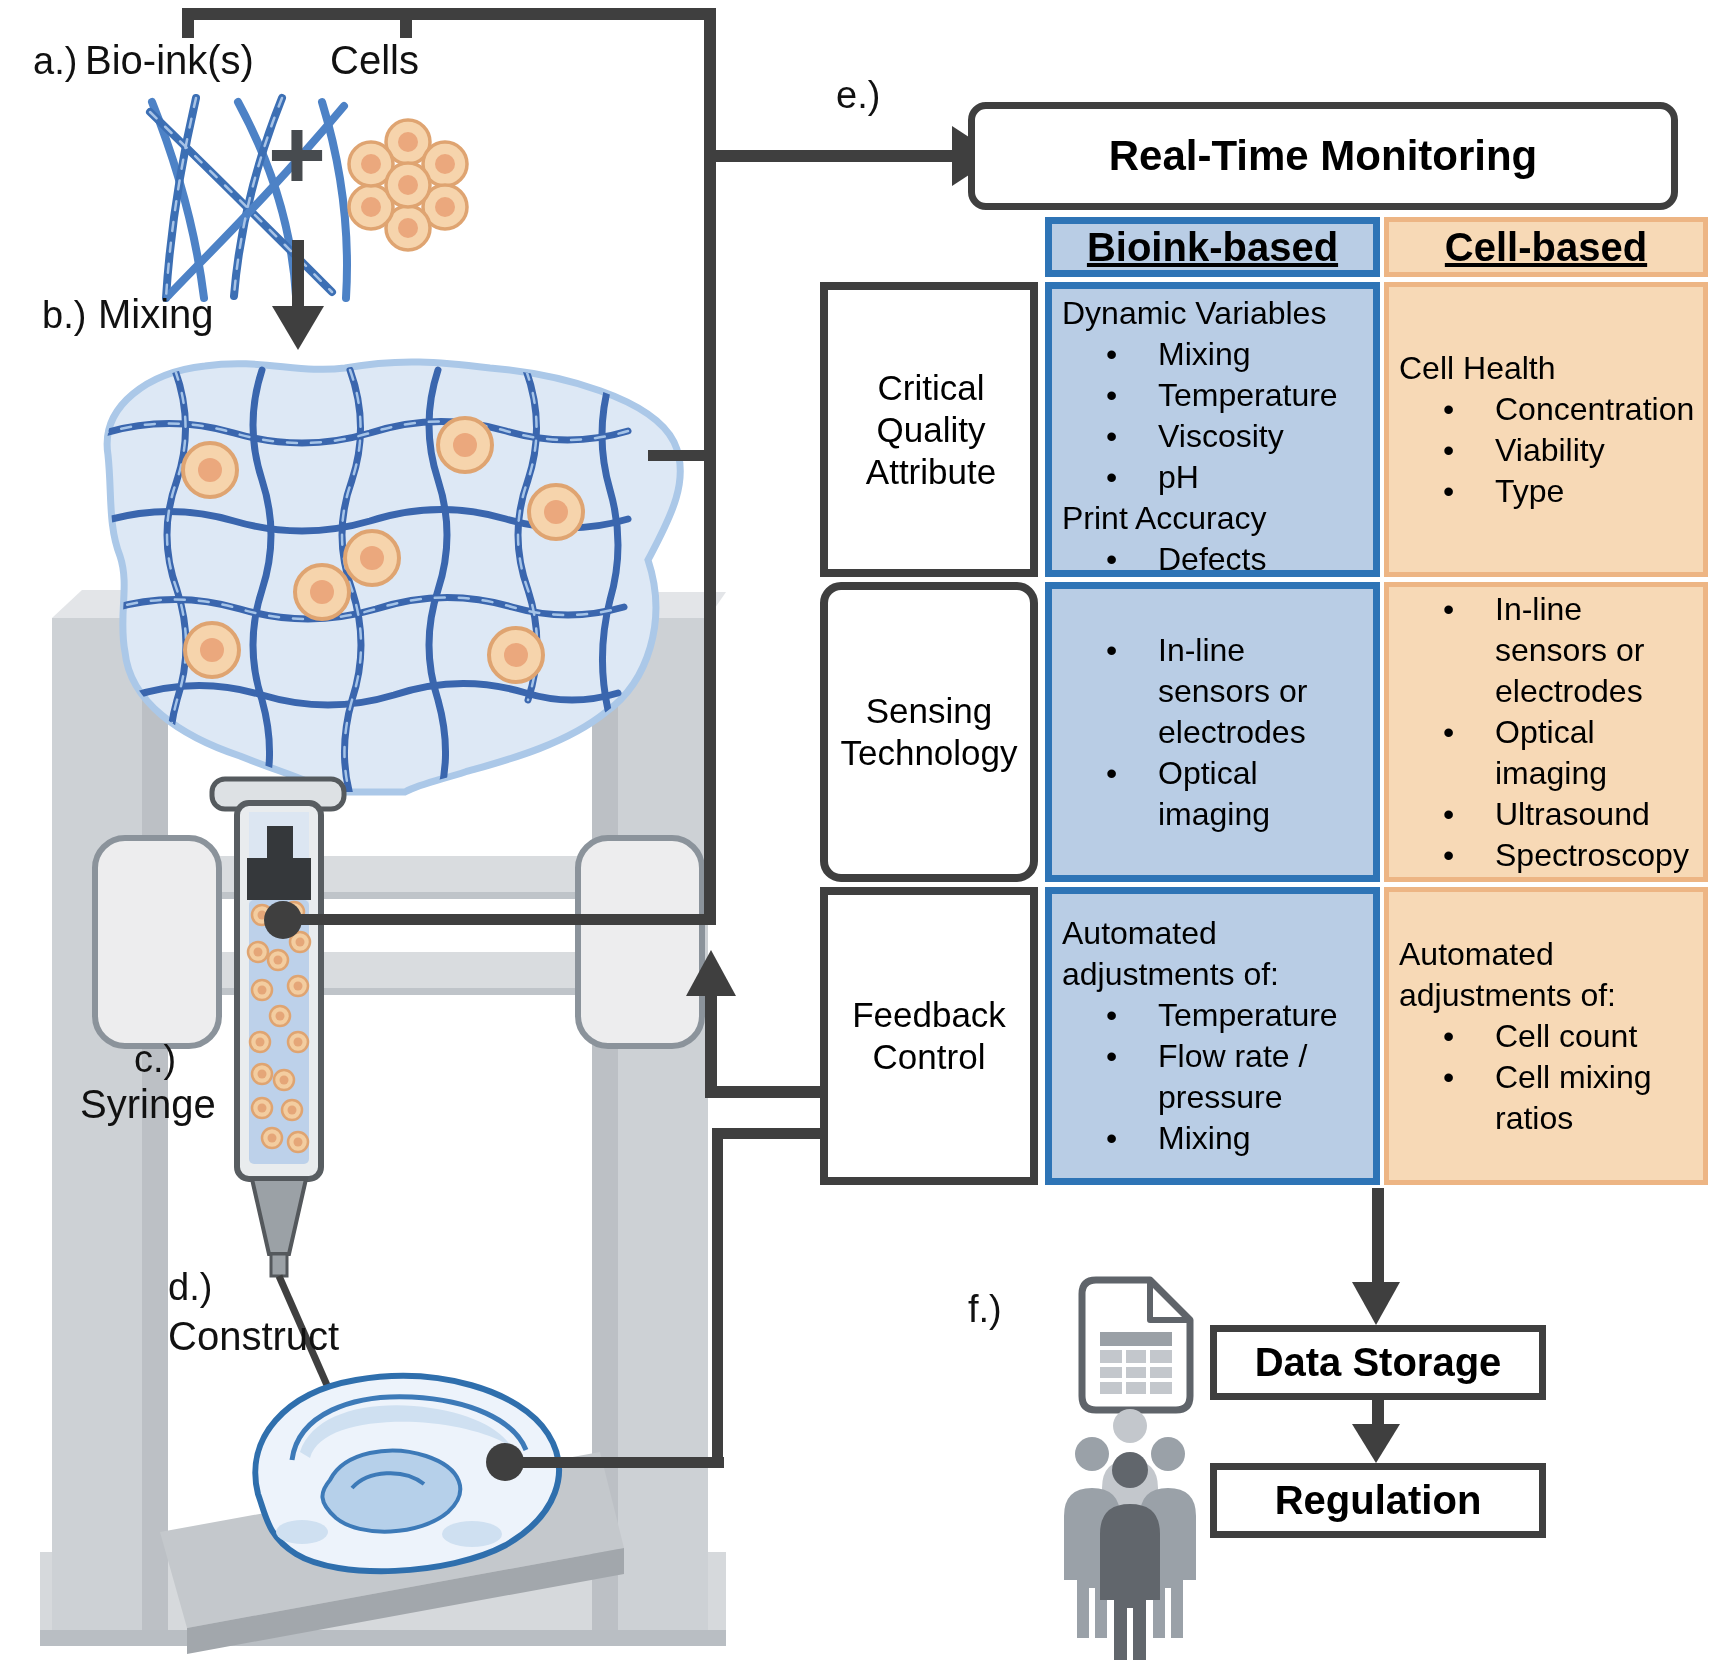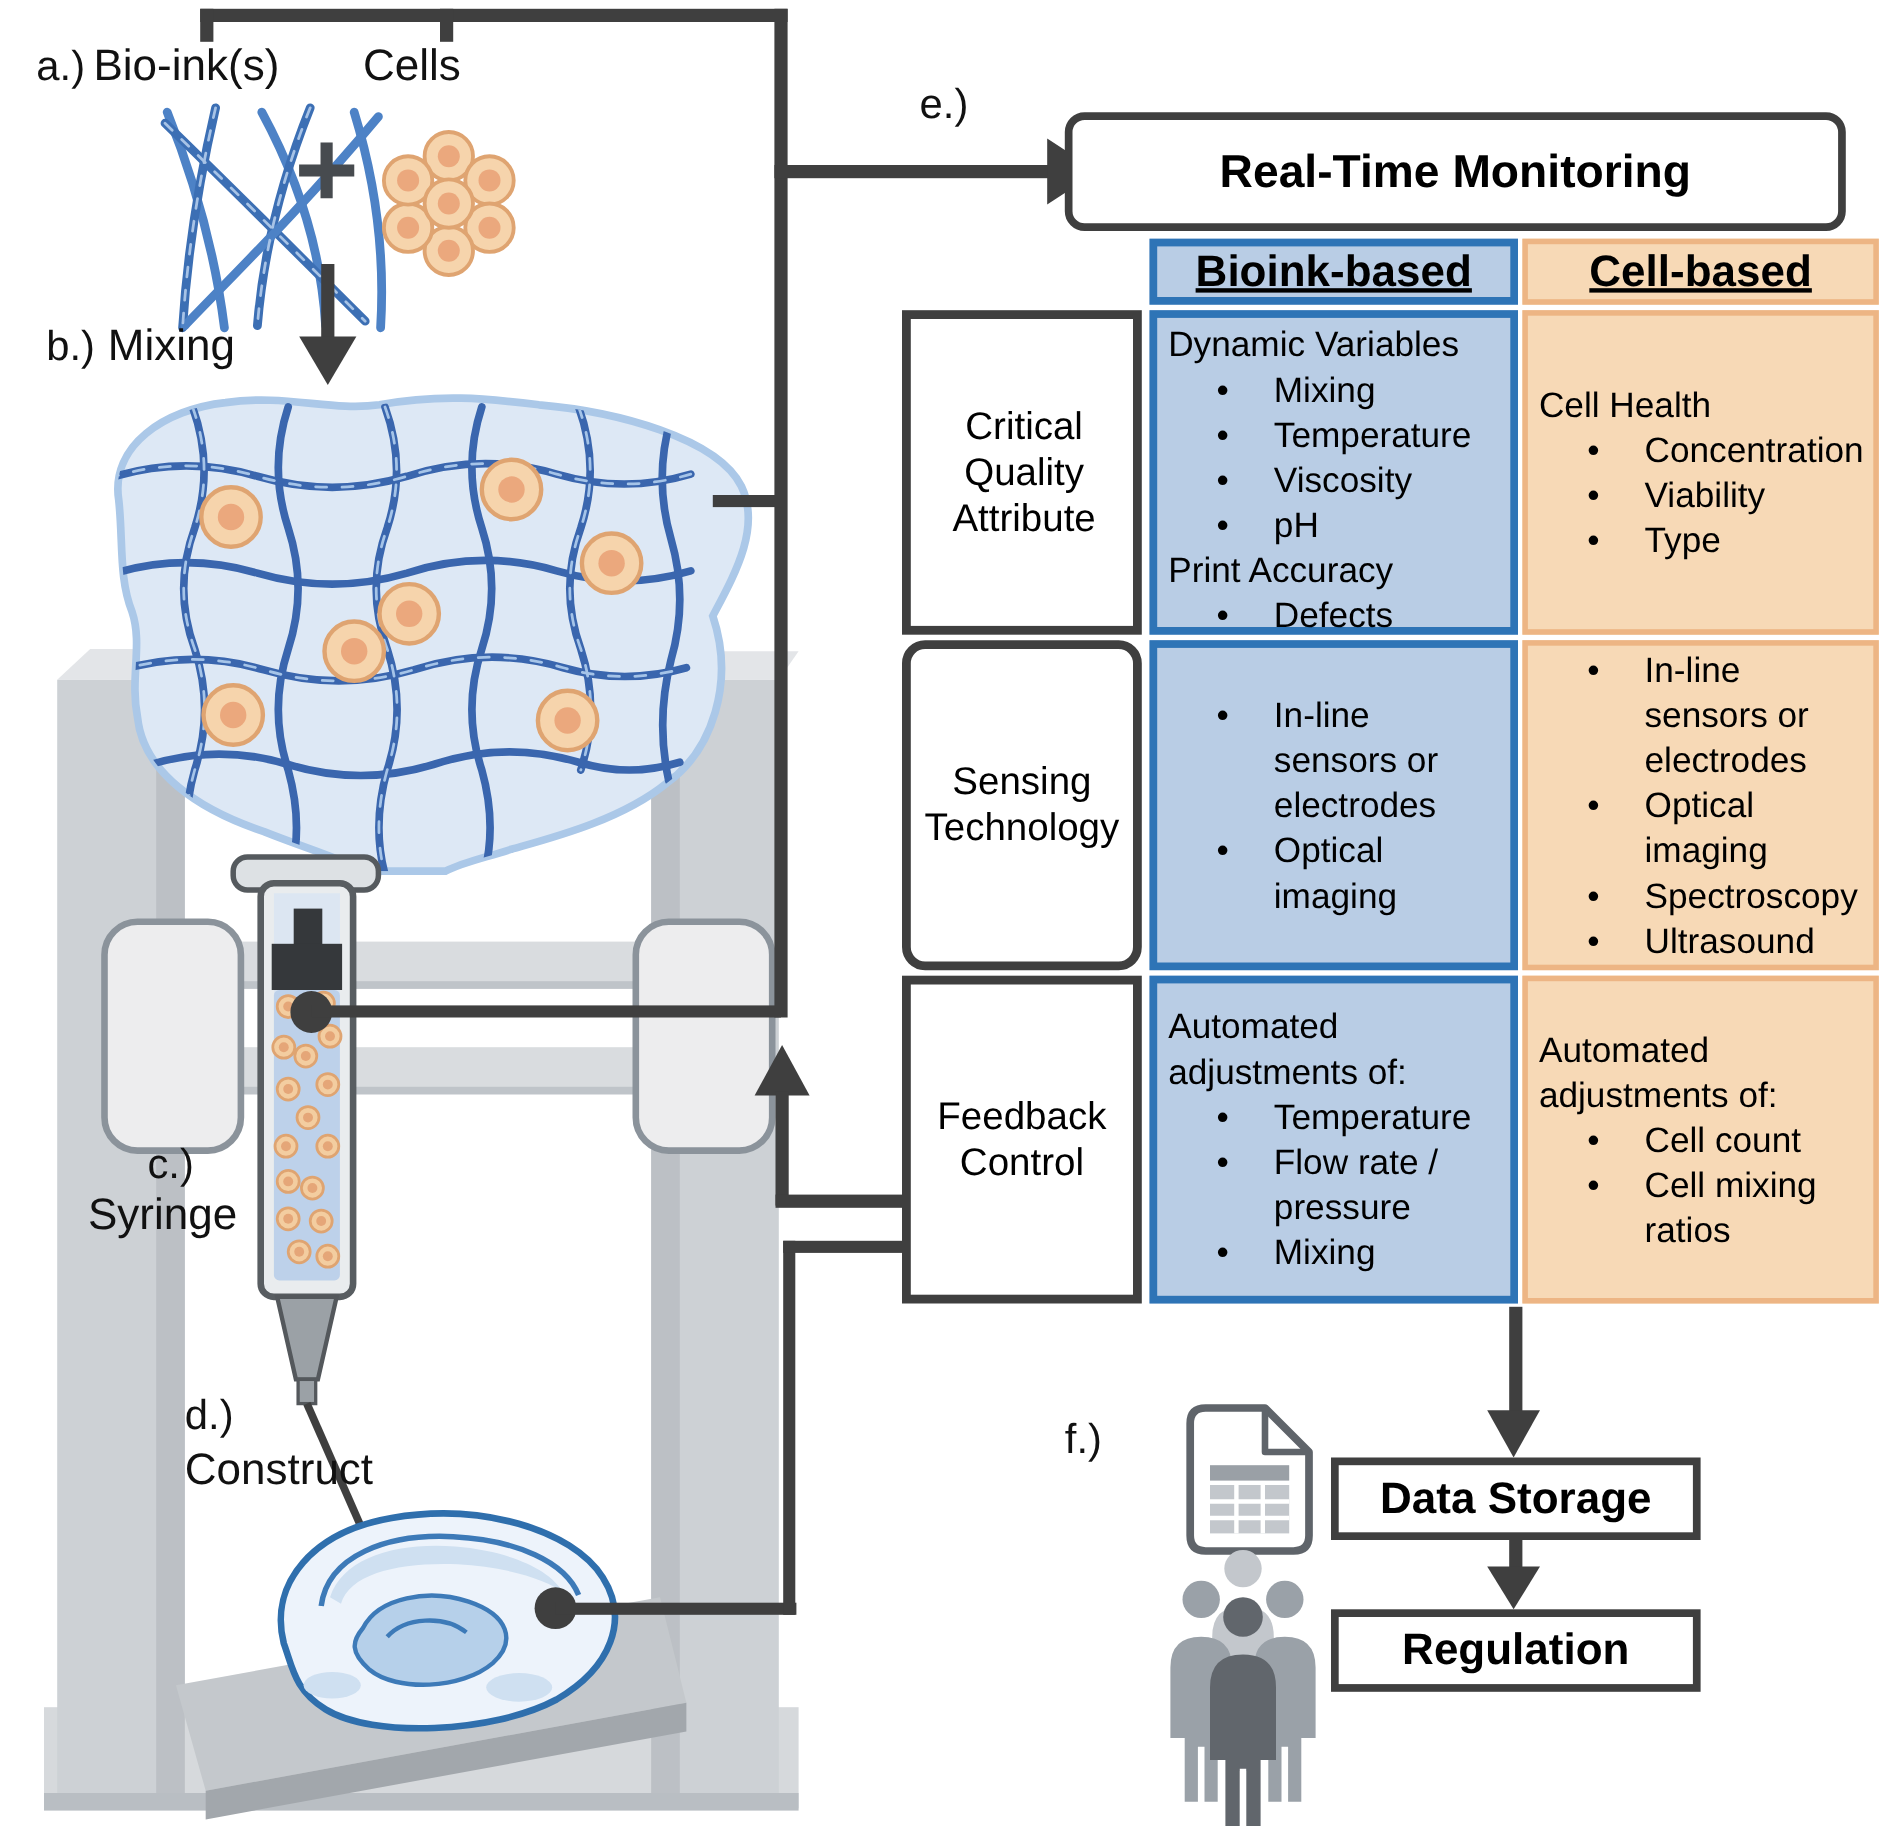--- a/index.html
+++ b/index.html
@@ -343,22 +343,22 @@
     </div>
 
   <div class="abs rowlabel" style="left:820px;top:582px;width:218px;height:300px;border-radius:21px;">Sensing Technology</div>
   <div class="abs cell bio-cell vcenter" style="left:1045px;top:582px;width:335px;height:300px;">
       <div class="li">In-line sensors or electrodes</div>
       <div class="li">Optical imaging</div>
     </div>
   <div class="abs cell cel-cell vcenter" style="left:1384px;top:582px;width:324px;height:300px;">
       <div class="li">In-line sensors or electrodes</div>
       <div class="li">Optical imaging</div>
+      <div class="li">Ultrasound</div>
       <div class="li">Spectroscopy</div>
-      <div class="li">Ultrasound</div>
     </div>
 
   <div class="abs rowlabel" style="left:820px;top:887px;width:218px;height:298px;">Feedback Control</div>
   <div class="abs cell bio-cell vcenter" style="left:1045px;top:887px;width:335px;height:298px;">
       <div class="lh">Automated adjustments of:</div>
       <div class="li">Temperature</div>
       <div class="li">Flow rate / pressure</div>
       <div class="li">Mixing</div>
     </div>
   <div class="abs cell cel-cell vcenter" style="left:1384px;top:887px;width:324px;height:298px;">

